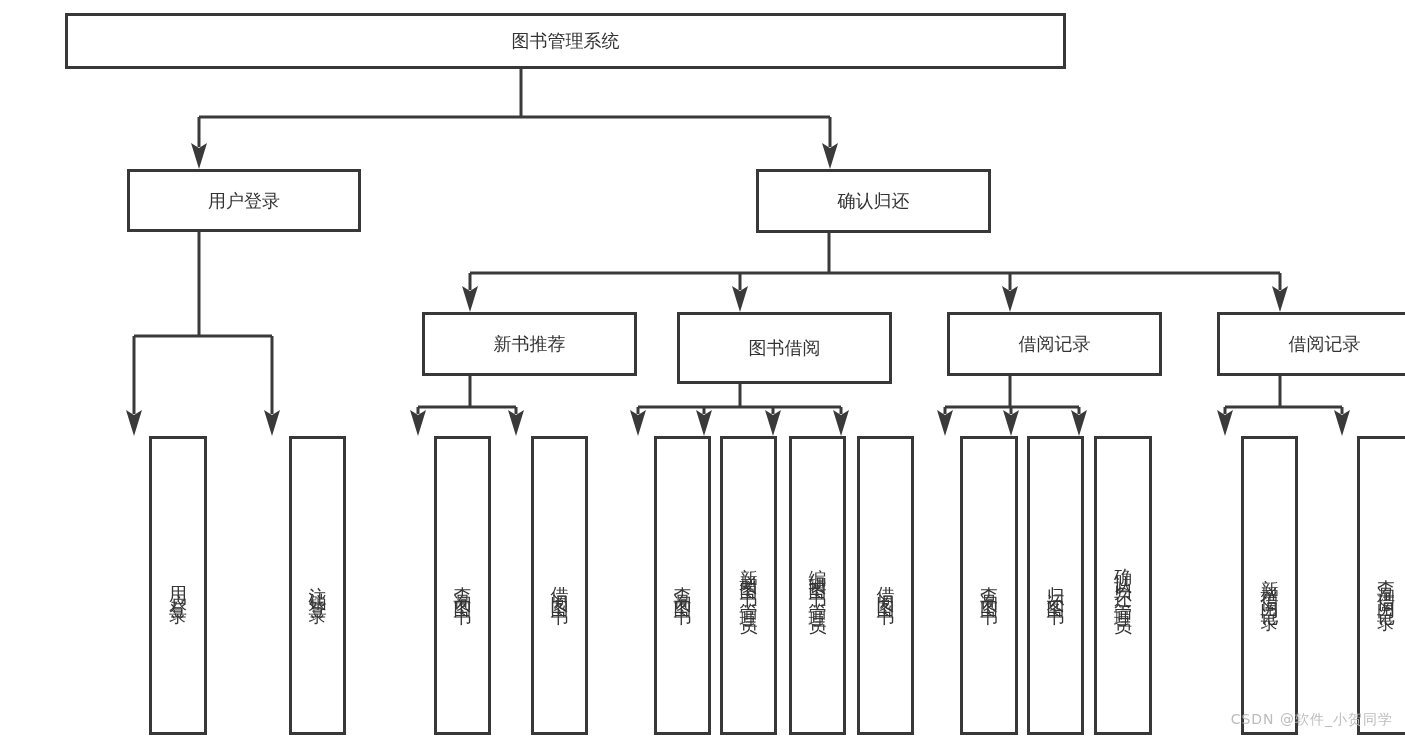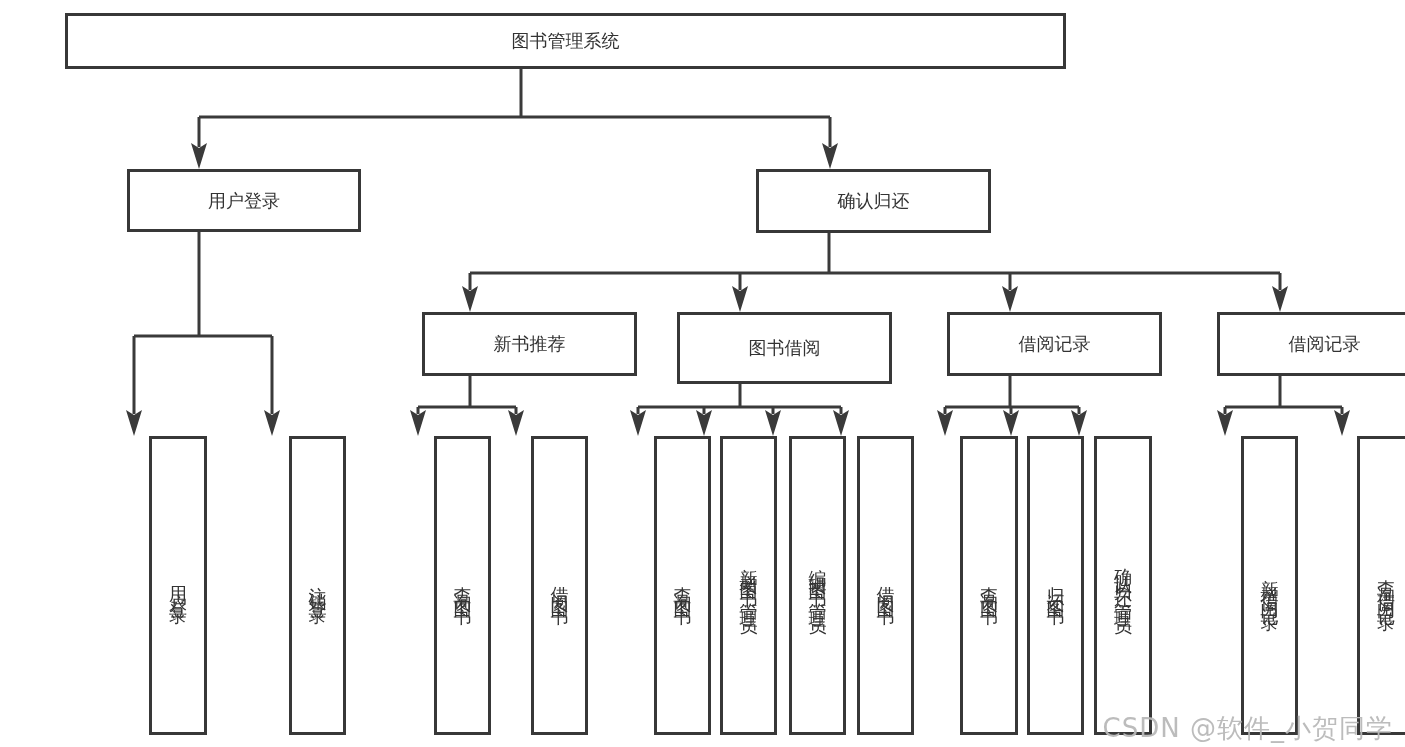--- a/index.html
+++ b/index.html
@@ -46,21 +46,21 @@
     text-orientation: mixed;
     letter-spacing: 7px;
     line-height: 1;
     white-space: normal;
   }
   .watermark {
     position: absolute;
     right: 12px;
     top: 711px;
     z-index: 5;
-    font-size: 26px;
+    font-size: 14px;
     color: #b9b9b9;
     letter-spacing: 1px;
     opacity: 0.95;
   }
 </style>
 </head>
 <body>
 
 <div class="canvas">
 

